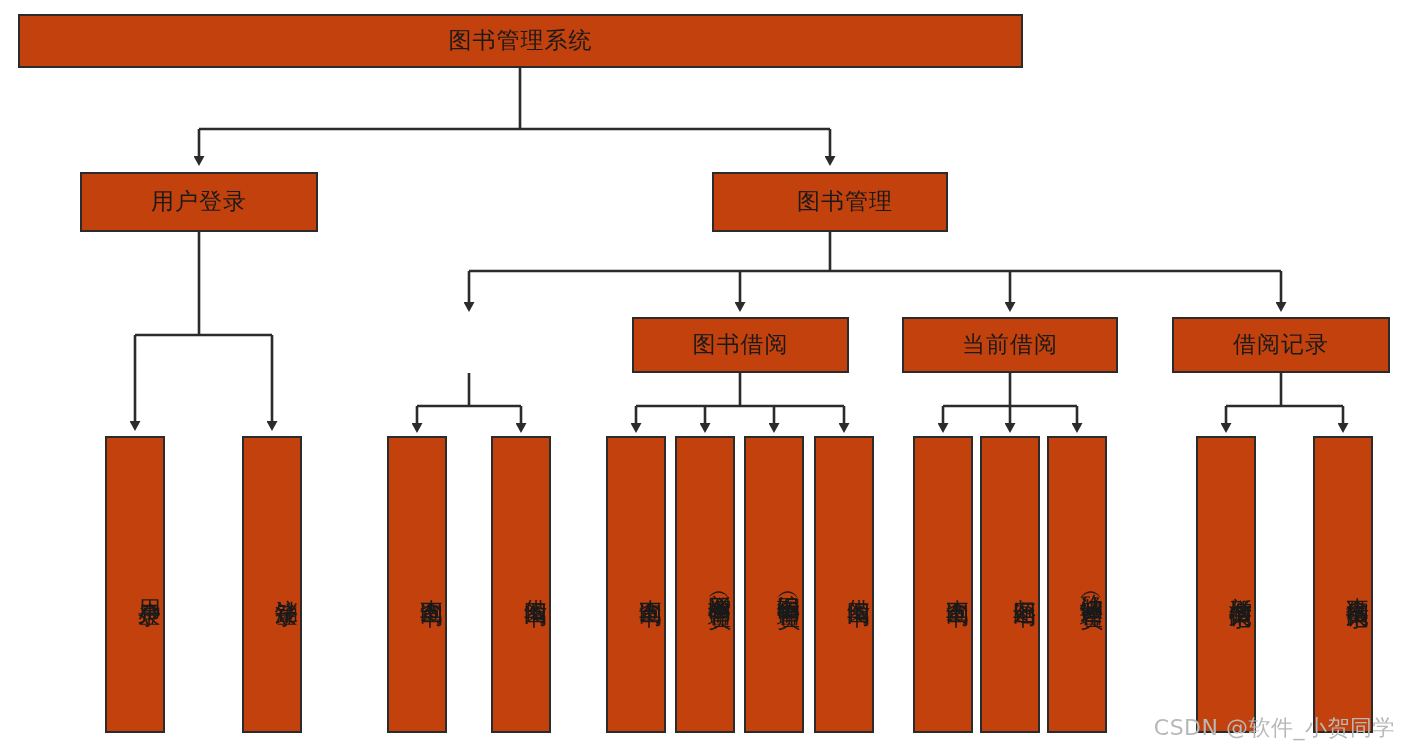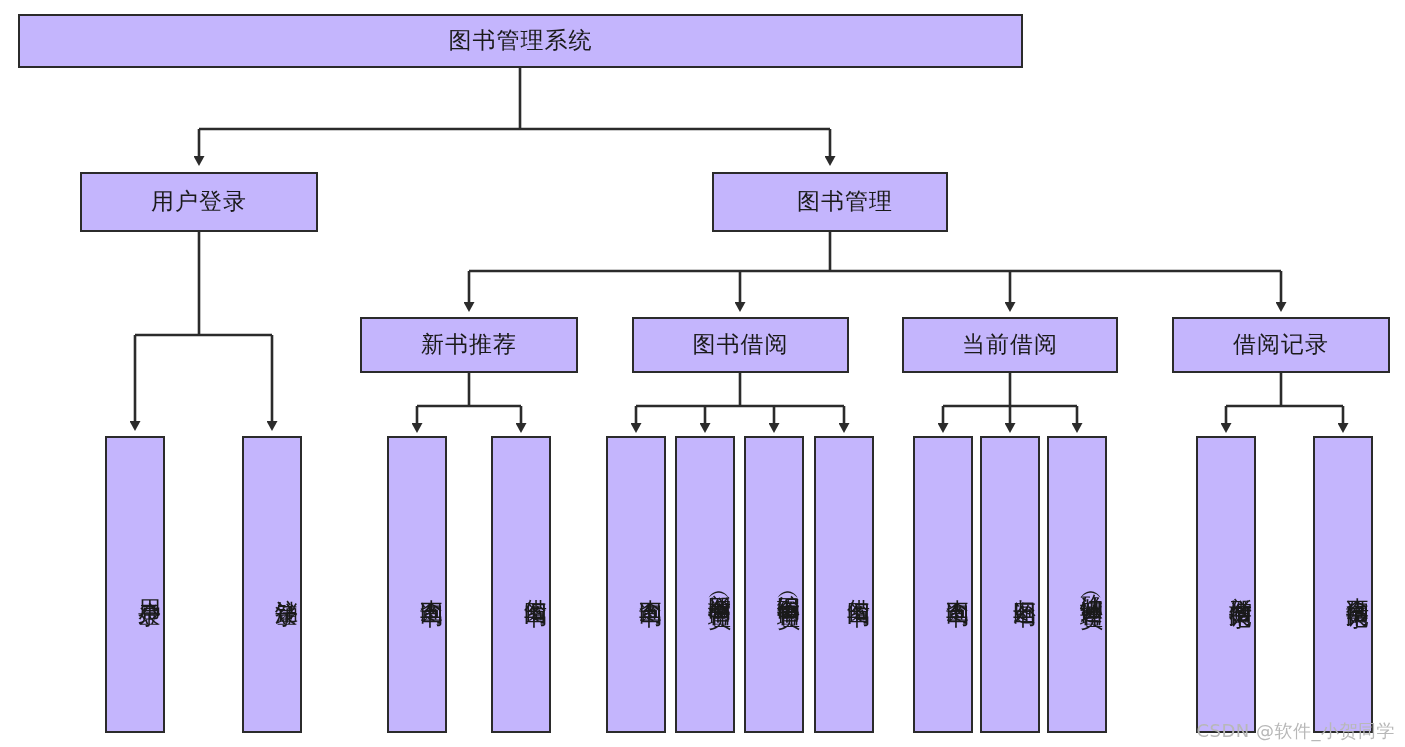--- a/index.html
+++ b/index.html
@@ -23,21 +23,21 @@
     left: 0;
     top: 0;
     width: 1405px;
     height: 747px;
     pointer-events: none;
   }
   .node {
     position: absolute;
     box-sizing: border-box;
     border: 2.5px solid #2b2b2b;
-    background: #c4b5fd;
+    background: #c2410c;
     display: flex;
     align-items: center;
     justify-content: center;
     color: #1a1a1a;
   }
   .node.horiz {
     font-size: 23px;
     line-height: 1.2;
     letter-spacing: 1px;
     white-space: nowrap;
@@ -54,21 +54,21 @@
     justify-content: center;
   }
   .node.vert .vtext {
     display: block;
     white-space: nowrap;
   }
   #watermark {
     position: absolute;
     right: 10px;
     bottom: 4px;
-    font-size: 18px;
+    font-size: 22px;
     color: #b8b8b8;
     letter-spacing: 0.5px;
     white-space: nowrap;
     user-select: none;
   }
 </style>
 </head>
 <body>
 
 <div id="canvas">
@@ -127,23 +127,20 @@
     <span>图书管理系统</span>
   </div>
 
   <div class="node horiz" style="left:80px; top:172px; width:238px; height:60px;">
     <span>用户登录</span>
   </div>
   <div class="node horiz" style="left:712px; top:172px; width:236px; height:60px;padding-left:30px;">
     <span>图书管理</span>
   </div>
 
-  <div class="node horiz" style="left:360px; top:317px; width:218px; height:56px;">
-    <span>新书推荐</span>
-  </div>
   <div class="node horiz" style="left:902px; top:317px; width:216px; height:56px;">
     <span>当前借阅</span>
   </div>
   <div class="node horiz" style="left:632px; top:317px; width:217px; height:56px;">
     <span>图书借阅</span>
   </div>
   <div class="node horiz" style="left:1172px; top:317px; width:218px; height:56px;">
     <span>借阅记录</span>
   </div>
 

